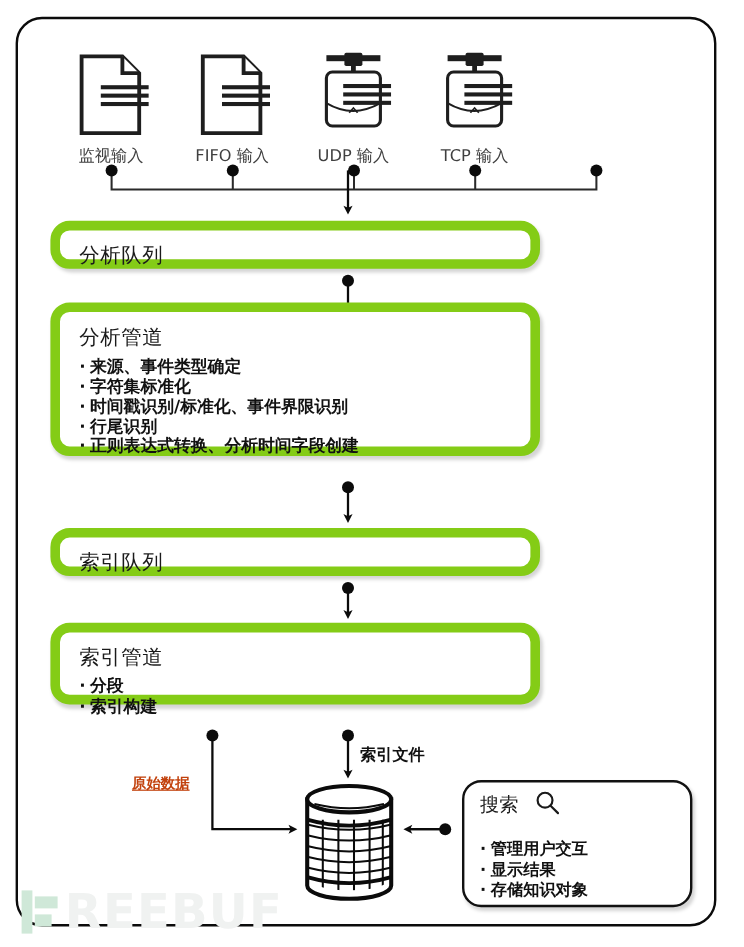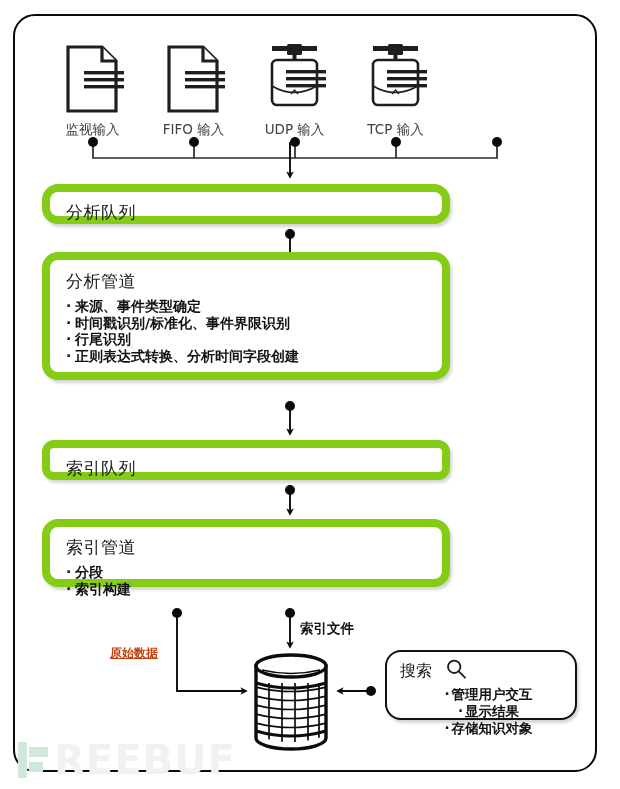--- a/index.html
+++ b/index.html
@@ -140,21 +140,21 @@
   }
   .pbox .p-list li::before {
     content: "\00b7";
     display: inline-block;
     width: 9px;
     font-weight: bold;
   }
 
   #box-analysis-queue { top: 184px; height: 40px; padding: 9px 0 0 16px; }
   #box-analysis-pipeline { top: 252px; height: 128px; padding: 10px 10px 0 16px; }
-  #box-index-queue { top: 440px; height: 40px; padding: 9px 0 0 16px; border-radius: 12px; }
+  #box-index-queue { top: 440px; height: 40px; padding: 9px 0 0 16px; }
   #box-index-pipeline { top: 519px; height: 68px; padding: 9px 0 0 16px; }
 
   
   .db-cylinder {
     position: absolute;
     left: 252px;
     top: 653px;
     width: 78px;
     height: 98px;
   }
@@ -176,42 +176,41 @@
     font-weight: bold;
     color: #111111;
     white-space: nowrap;
   }
 
   .search-box {
     position: absolute;
     left: 385px;
     top: 650px;
     width: 192px;
-    height: 70px;
+    height: 106px;
     box-sizing: border-box;
     border: 2px solid #111111;
     border-radius: 16px;
     background: #ffffff;
     padding: 6px 0 0 13px;
     box-shadow: 2px 3px 3px rgba(0,0,0,0.17);
   }
   .search-head {
     display: flex;
     align-items: center;
     gap: 13px;
   }
   .search-head .s-title {
     font-size: 16px;
     color: #1a1a1a;
   }
   .search-list {
-    margin: 2px 0 0 0;
+    margin: 16px 0 0 0;
     padding: 0;
     list-style: none;
-    text-align: center;
   }
   .search-list li {
     font-size: 13.5px;
     color: #111111;
     font-weight: bold;
     line-height: 17px;
     white-space: nowrap;
   }
   .search-list li::before {
     content: "\00b7";
@@ -344,20 +343,21 @@
   </svg>
 
   <div class="pbox" id="box-analysis-queue">
     <div class="p-title">分析队列</div>
   </div>
 
   <div class="pbox" id="box-analysis-pipeline">
     <div class="p-title">分析管道</div>
     <ul class="p-list">
       <li>来源、事件类型确定</li>
+      <li>字符集标准化</li>
       <li>时间戳识别/标准化、事件界限识别</li>
       <li>行尾识别</li>
       <li>正则表达式转换、分析时间字段创建</li>
     </ul>
   </div>
 
   <div class="pbox" id="box-index-queue">
     <div class="p-title">索引队列</div>
   </div>
 

